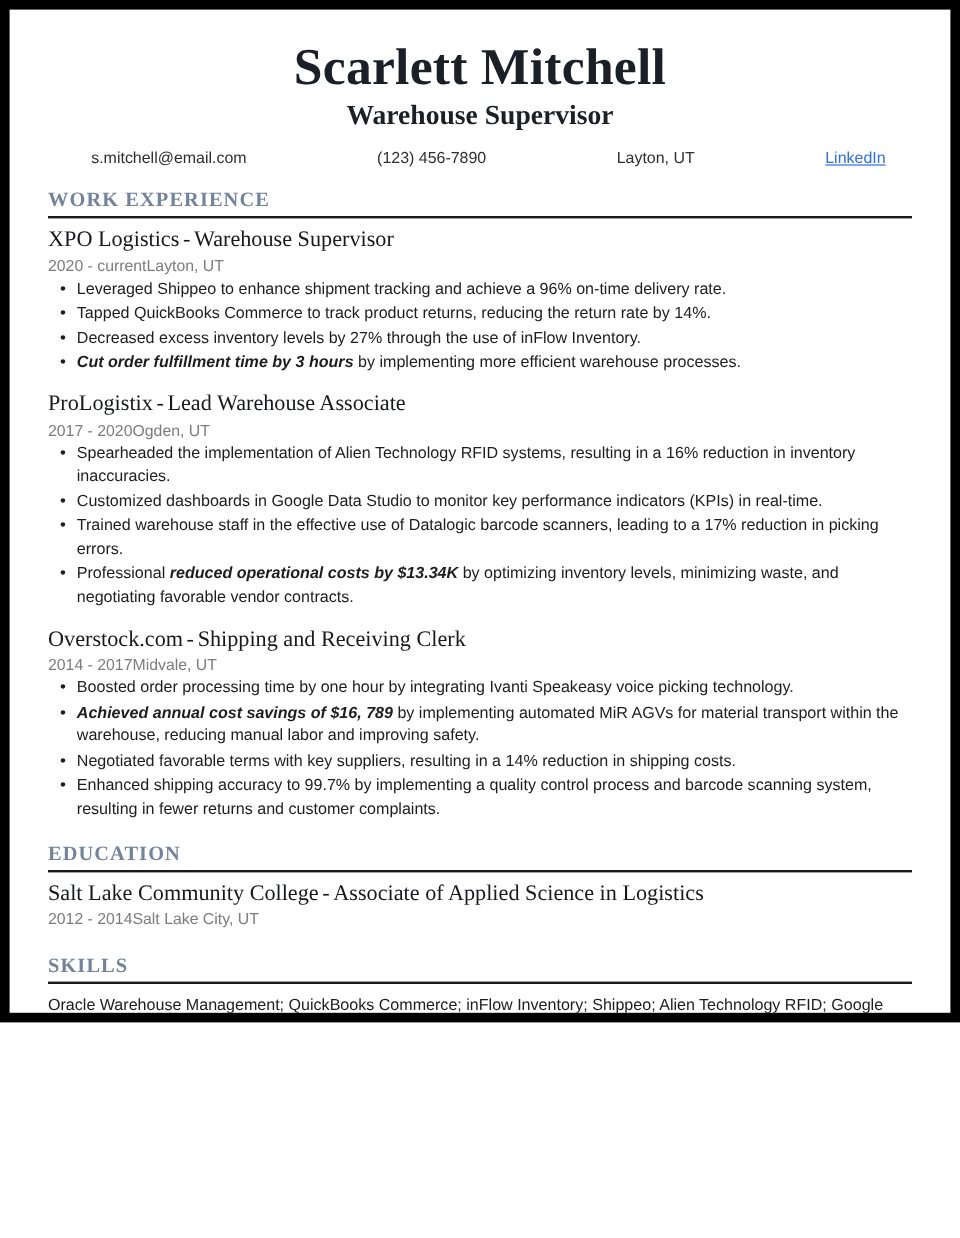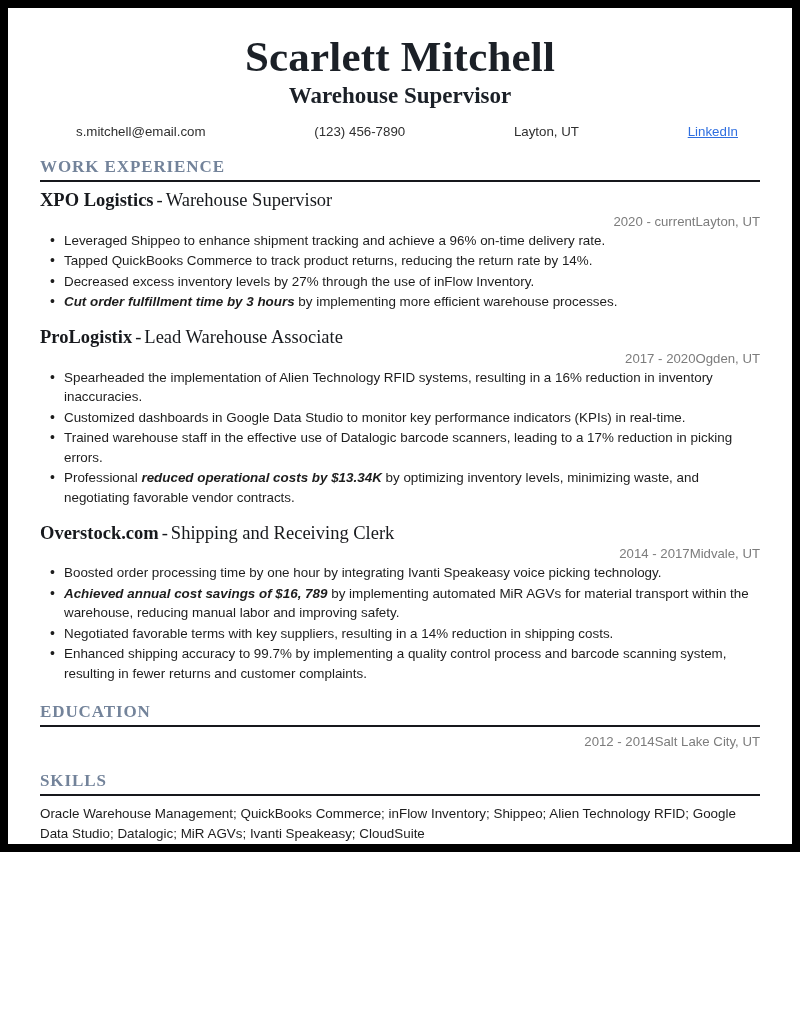--- a/index.html
+++ b/index.html
@@ -78,26 +78,26 @@
   
   .entry { margin-bottom: 14px; }
   .entry:last-child { margin-bottom: 0; }
   .entry-title-line {
     font-family: "Liberation Serif", serif;
     font-size: 18.5px;
     color: #17191d;
     line-height: 1.28;
     margin-bottom: 1px;
   }
-  .org { font-weight: bold; }
+  .org { font-weight: normal; }
   .sep { color: #17191d; padding: 0 3px; }
   .role { font-weight: normal; }
   .entry-meta-line {
     display: flex;
-    justify-content: flex-end;
+    justify-content: flex-start;
     align-items: baseline;
     font-size: 13.2px;
     color: #7c7c7c;
     margin-bottom: 2px;
   }
 
   ul.bullets {
     list-style: none;
     margin: 0;
     padding: 0;
@@ -200,20 +200,23 @@
         <li><span class="hl"></span><span>Negotiated favorable terms with key suppliers, resulting in a 14% reduction in shipping costs.</span></li>
         <li><span class="hl"></span><span>Enhanced shipping accuracy to 99.7% by implementing a quality control process and barcode scanning system, resulting in fewer returns and customer complaints.</span></li>
       </ul>
     </div>
   </div>
 
   <div class="section edu-section">
     <div class="section-heading">EDUCATION</div>
     <div class="rule"></div>
     <div class="entry">
+      <div class="entry-title-line">
+        <span class="org">Salt Lake Community College</span><span class="sep">-</span><span class="role">Associate of Applied Science in Logistics</span>
+      </div>
       <div class="entry-meta-line">
         <span>2012 - 2014</span>
         <span>Salt Lake City, UT</span>
       </div>
     </div>
   </div>
 
   <div class="section skills-section">
     <div class="section-heading">SKILLS</div>
     <div class="rule"></div>

